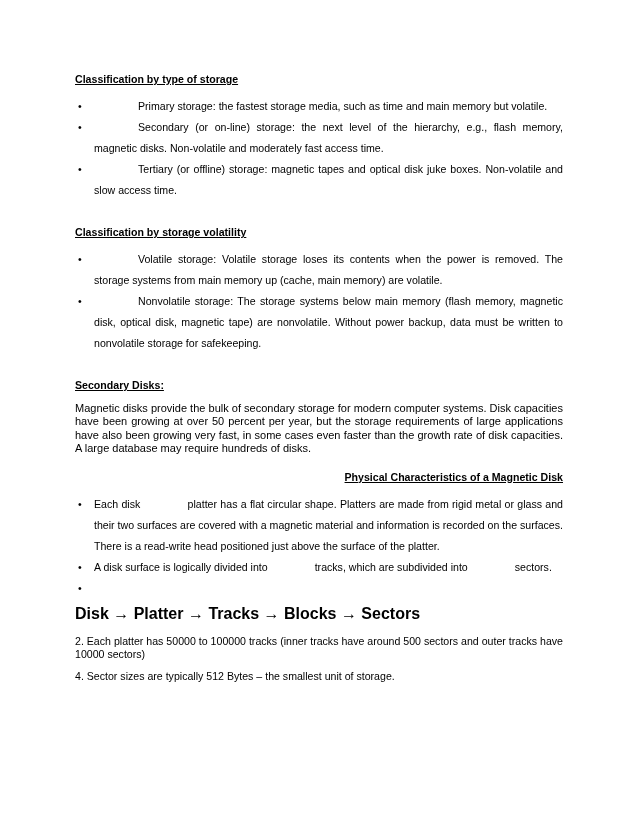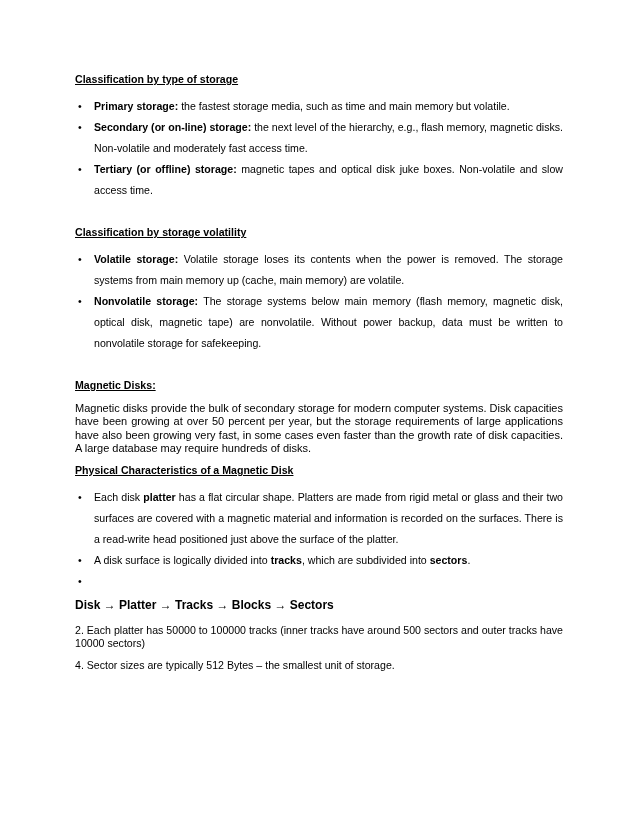--- a/index.html
+++ b/index.html
@@ -17,21 +17,21 @@
     overflow: hidden;
   }
   .heading {
     font-size: 10.6px;
     font-weight: bold;
     text-decoration: underline;
     line-height: 14px;
     margin: 0 0 10px 0;
   }
   .heading.mt-lg { margin-top: 24px; }
-  .heading.mt-sm { margin-top: 7px; }
+  .heading.mt-sm { margin-top: 14px; text-align: right; }
   ul.bullets {
     list-style: none;
     margin: 0;
     padding: 0;
   }
   ul.bullets li {
     position: relative;
     padding-left: 19px;
     font-size: 10.6px;
     line-height: 21px;
@@ -42,51 +42,51 @@
     left: 3px;
     top: 0;
   }
   .para {
     font-size: 11px;
     line-height: 13.4px;
     text-align: justify;
     margin: 0;
   }
   .hierarchy {
-    font-size: 12px;
+    font-size: 16px;
     font-weight: bold;
     margin: 27px 0 12px 0;
   }
   .numbered {
     font-size: 10.6px;
     line-height: 13.4px;
     text-align: justify;
     margin: 0 0 9px 0;
   }
-  b { font-weight: bold; }
+  b { font-weight: normal; margin-left: 44px; }
 </style>
 </head>
 <body>
 
 <div class="page">
 
   <h2 class="heading">Classification by type of storage</h2>
   <ul class="bullets">
     <li><span class="marker">•</span><b>Primary storage:</b><span> the fastest storage media, such as time and main memory but volatile.</span></li>
     <li><span class="marker">•</span><b>Secondary (or on-line) storage:</b><span> the next level of the hierarchy, e.g., flash memory, magnetic disks. Non-volatile and moderately fast access time.</span></li>
     <li><span class="marker">•</span><b>Tertiary (or offline) storage:</b><span> magnetic tapes and optical disk juke boxes. Non-volatile and slow access time.</span></li>
   </ul>
 
   <h2 class="heading mt-lg">Classification by storage volatility</h2>
   <ul class="bullets">
     <li><span class="marker">•</span><b>Volatile storage:</b><span> Volatile storage loses its contents when the power is removed. The storage systems from main memory up (cache, main memory) are volatile.</span></li>
     <li><span class="marker">•</span><b>Nonvolatile storage:</b><span> The storage systems below main memory (flash memory, magnetic disk, optical disk, magnetic tape) are nonvolatile. Without power backup, data must be written to nonvolatile storage for safekeeping.</span></li>
   </ul>
 
-  <h2 class="heading mt-lg">Magnetic Disks:</h2>
+  <h2 class="heading mt-lg">Secondary Disks:</h2>
   <p class="para">Magnetic disks provide the bulk of secondary storage for modern computer systems. Disk capacities have been growing at over 50 percent per year, but the storage requirements of large applications have also been growing very fast, in some cases even faster than the growth rate of disk capacities. A large database may require hundreds of disks.</p>
 
   <h2 class="heading mt-sm">Physical Characteristics of a Magnetic Disk</h2>
   <ul class="bullets">
     <li><span class="marker">•</span><span>Each disk </span><b>platter</b><span> has a flat circular shape. Platters are made from rigid metal or glass and their two surfaces are covered with a magnetic material and information is recorded on the surfaces. There is a read-write head positioned just above the surface of the platter.</span></li>
     <li><span class="marker">•</span><span>A disk surface is logically divided into </span><b>tracks</b><span>, which are subdivided into </span><b>sectors</b><span>.</span></li>
     <li><span class="marker">•</span></li>
   </ul>
 
   <p class="hierarchy">Disk → Platter → Tracks → Blocks → Sectors</p>

